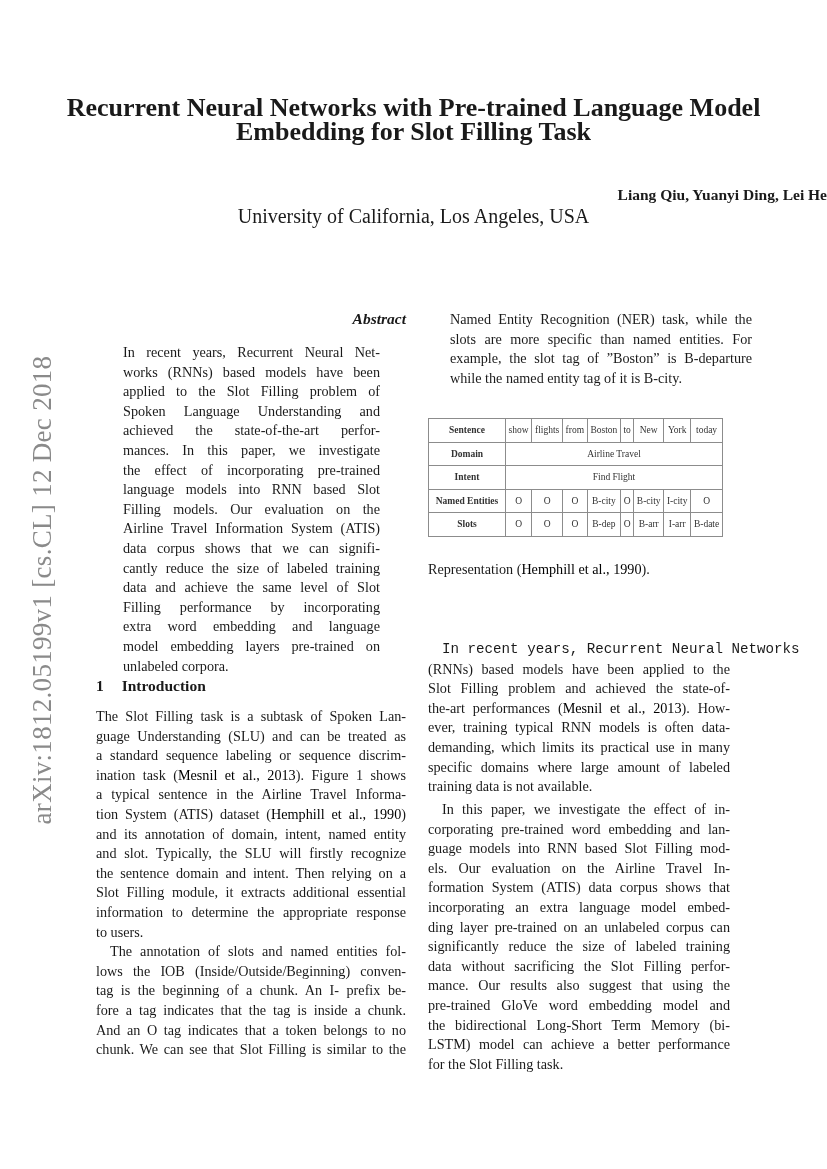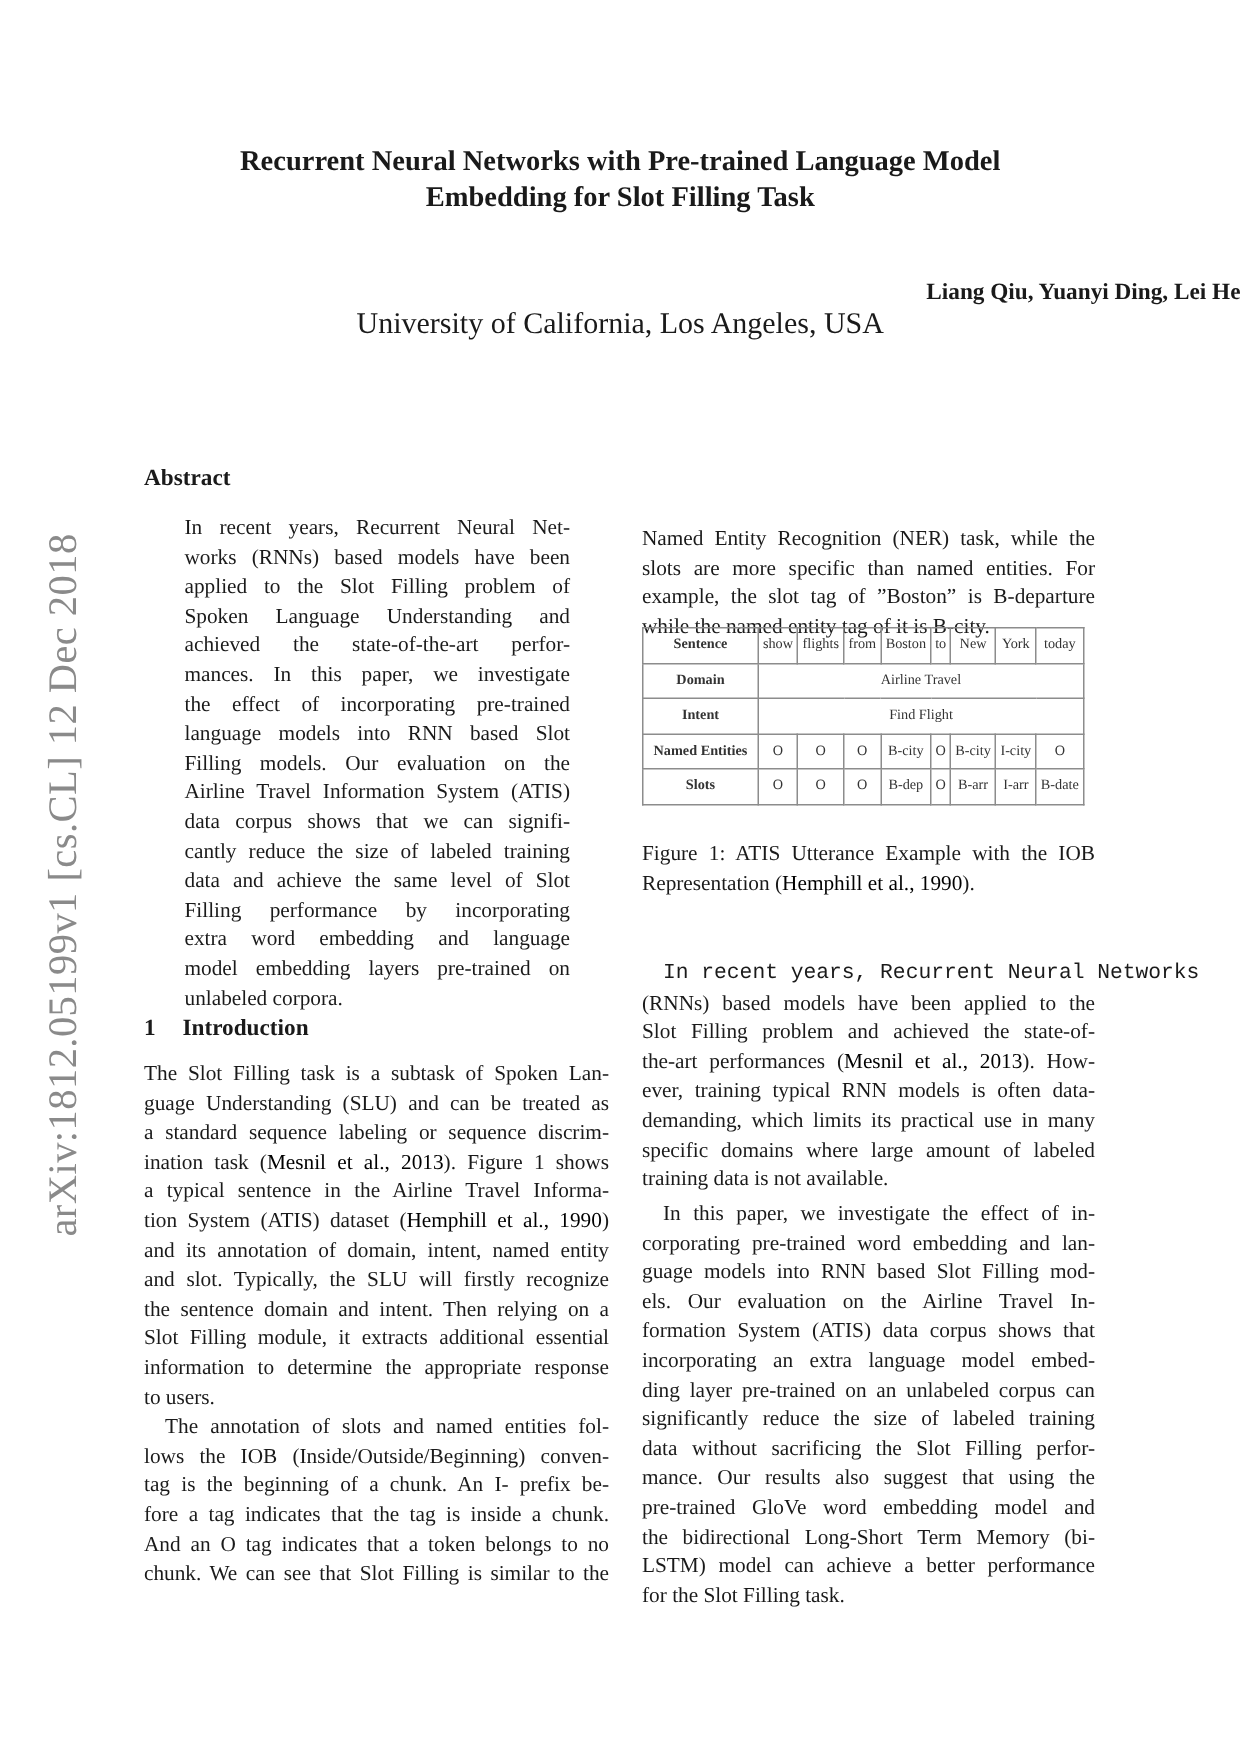--- a/index.html
+++ b/index.html
@@ -1,19 +1,19 @@
 <!DOCTYPE html>
 <html><head>
 <meta charset="utf-8">
 <style>
   html, body { margin: 0; padding: 0; background: #ffffff; }
   body { width: 827px; height: 1169px; position: relative; overflow: hidden;
          font-family: "Liberation Serif", "DejaVu Serif", serif; color: #1a1a1a; }
   .abs { position: absolute; }
-  .title { left: 0; width: 827px; text-align: center; font-weight: bold; font-size: 19px; line-height: 24px; }
+  .title { left: 0; width: 827px; text-align: center; font-weight: bold; font-size: 26px; line-height: 24px; }
   .authors { left: 0; width: 827px; text-align: center; font-weight: bold; font-size: 15.5px; }
   .affil { left: 0; width: 827px; text-align: center; font-size: 20px; }
   .sidebar { left: 22px; top: 330px; width: 40px; height: 520px; }
   .sidebar span { position: absolute; left: 50%; top: 50%; transform: translate(-50%,-50%) rotate(-90deg);
                   white-space: nowrap; font-size: 27px; color: #8a8a8a; letter-spacing: 0.3px; }
   .line { font-size: 14.2px; line-height: 19.6px; white-space: nowrap; }
   .just { text-align: justify; text-align-last: justify; }
   .heading { font-weight: bold; font-size: 15.5px; }
   .cite { color: #000000; }
   table.atis { position: absolute; left: 428px; top: 418px; width: 295px; border-collapse: collapse;
@@ -28,21 +28,21 @@
   <div>Recurrent Neural Networks with Pre-trained Language Model</div>
   <div>Embedding for Slot Filling Task</div>
 </div>
 <div class="abs authors" style="top:186px;text-align:right;">Liang Qiu, Yuanyi Ding, Lei He</div>
 <div class="abs affil" style="top:205px;">University of California, Los Angeles, USA</div>
 
 <div class="abs sidebar">
   <span>arXiv:1812.05199v1  [cs.CL]  12 Dec 2018</span>
 </div>
 
-<div class="abs heading" style="left:96px; width:310px; text-align:left; top:310px;">Abstract</div>
+<div class="abs heading" style="left:96px; width:310px; text-align:right; top:310px;font-style:italic;">Abstract</div>
 <div id="abstract-body" class="abs" style="left:123px; width:257px; top:343px;">
     <div class="line just">In recent years, Recurrent Neural Net-</div>
     <div class="line just">works (RNNs) based models have been</div>
     <div class="line just">applied to the Slot Filling problem of</div>
     <div class="line just">Spoken Language Understanding and</div>
     <div class="line just">achieved the state-of-the-art perfor-</div>
     <div class="line just">mances.  In this paper, we investigate</div>
     <div class="line just">the effect of incorporating pre-trained</div>
     <div class="line just">language models into RNN based Slot</div>
     <div class="line just">Filling models.  Our evaluation on the</div>
@@ -75,21 +75,21 @@
     <div class="line just"><span>information to determine the appropriate response</span></div>
     <div class="line"><span>to users.</span></div>
     <div class="line just" style="padding-left: 14px;"><span>The annotation of slots and named entities fol-</span></div>
     <div class="line just"><span>lows the IOB (Inside/Outside/Beginning) conven-</span></div>
     <div class="line just"><span>tag is the beginning of a chunk.  An I- prefix be-</span></div>
     <div class="line just"><span>fore a tag indicates that the tag is inside a chunk.</span></div>
     <div class="line just"><span>And an O tag indicates that a token belongs to no</span></div>
     <div class="line just"><span>chunk. We can see that Slot Filling is similar to the</span></div>
   </div>
 
-<div id="right-top" class="abs" style="left:428px; width:302px; top:310px;margin-top:40px;">
+<div id="right-top" class="abs" style="left:450px; width:302px; top:310px;">
     <div class="line just">Named Entity Recognition (NER) task, while the</div>
     <div class="line just">slots are more specific than named entities.  For</div>
     <div class="line just">example, the slot tag of ”Boston” is B-departure</div>
     <div class="line">while the named entity tag of it is B-city.</div>
   </div>
 
 <table class="atis">
   <tbody>
       <tr>
     <td class="rh">Sentence</td>
@@ -129,21 +129,20 @@
     <td>B-dep</td>
     <td>O</td>
     <td>B-arr</td>
     <td>I-arr</td>
     <td>B-date</td>
   </tr>
 </tbody>
   </table>
 
 <div class="abs" style="left:428px; width:302px; top:560px;">
-  <div class="line just">Figure 1:  ATIS Utterance Example with the IOB</div>
   <div class="line"><span>Representation (</span><span class="cite">Hemphill et al., 1990</span><span>).</span></div>
 </div>
 
 <div id="right-p3" class="abs" style="left:428px; width:302px; top:640px;">
     <div class="line just" style="padding-left: 14px; font-family: Liberation Mono, monospace;"><span>In recent years, Recurrent Neural Networks</span></div>
     <div class="line just"><span>(RNNs) based models have been applied to the</span></div>
     <div class="line just"><span>Slot Filling problem and achieved the state-of-</span></div>
     <div class="line just"><span>the-art performances (</span><span class="cite">Mesnil et al., 2013</span><span>).  How-</span></div>
     <div class="line just"><span>ever, training typical RNN models is often data-</span></div>
     <div class="line just"><span>demanding, which limits its practical use in many</span></div>

